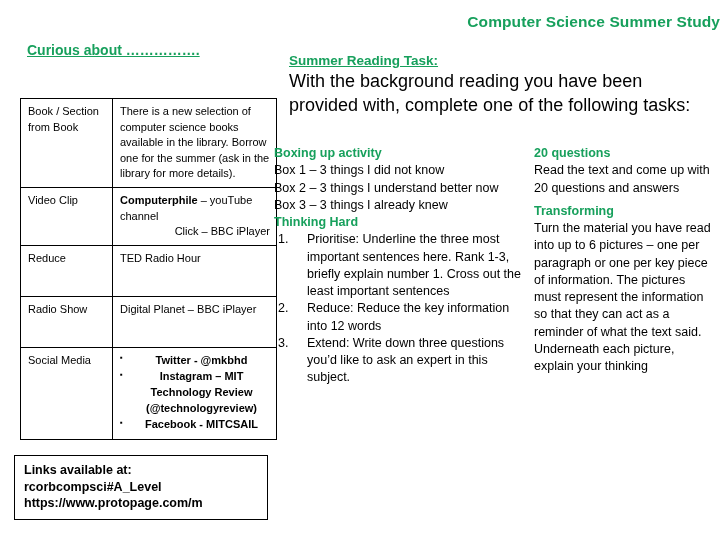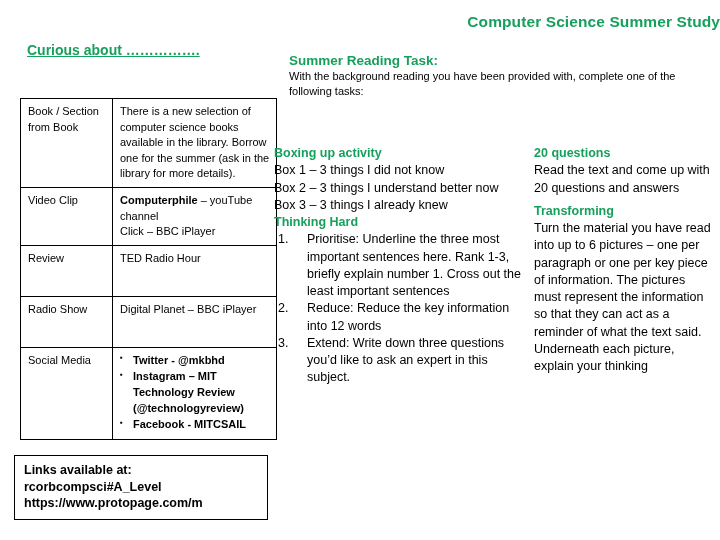--- a/index.html
+++ b/index.html
@@ -71,36 +71,37 @@
   .row-book td { height: 68px; }
   .row-video td { height: 44px; }
   .row-podcast td { height: 40px; }
   .row-radio td { height: 40px; }
   .row-social td { height: 80px; }
 
   .bullet-list {
     margin: 0;
     padding: 0;
     list-style: none;
+    text-align: center;
   }
   .bullet-list li {
     position: relative;
     padding-left: 13px;
     margin-bottom: 1px;
     font-weight: bold;
   }
   .bullet-list li::before {
     content: "\25AA";
     position: absolute;
     left: 0;
     top: -0.5px;
     font-size: 8px;
   }
   .b { font-weight: bold; }
-  .nl { display: block; }
+  .nl { display: block; text-align: right; }
 
   
   #links-box {
     position: absolute;
     left: 14px;
     top: 455px;
     width: 254px;
     height: 65px;
     border: 1.4px solid #000000;
     box-sizing: border-box;
@@ -116,23 +117,24 @@
     position: absolute;
     left: 289px;
     top: 53px;
     width: 420px;
   }
   #reading-task-title {
     font-size: 13.5px;
     font-weight: bold;
     color: #17a05c;
     margin-bottom: 1px;
+    text-decoration: underline;
   }
   #reading-task-body {
-    font-size: 11px;
+    font-size: 18px;
     line-height: 1.35;
     color: #000000;
   }
 
   
   #task-col-middle {
     position: absolute;
     left: 274px;
     top: 145px;
     width: 248px;
@@ -187,21 +189,21 @@
         <td class="detail-cell">There is a new selection of computer science books available in the library. Borrow one for the summer (ask in the library for more details).</td>
       </tr>
       <tr class="row-video">
         <td class="type-cell">Video Clip</td>
         <td class="detail-cell">
           <span class="b">Computerphile</span><span> – youTube channel</span>
           <span class="nl">Click – BBC iPlayer</span>
         </td>
       </tr>
       <tr class="row-podcast">
-        <td class="type-cell">Review</td>
+        <td class="type-cell">Reduce</td>
         <td class="detail-cell">TED Radio Hour</td>
       </tr>
       <tr class="row-radio">
         <td class="type-cell">Radio Show</td>
         <td class="detail-cell">Digital Planet – BBC iPlayer</td>
       </tr>
       <tr class="row-social">
         <td class="type-cell">Social Media</td>
         <td class="detail-cell">
           <ul class="bullet-list">

